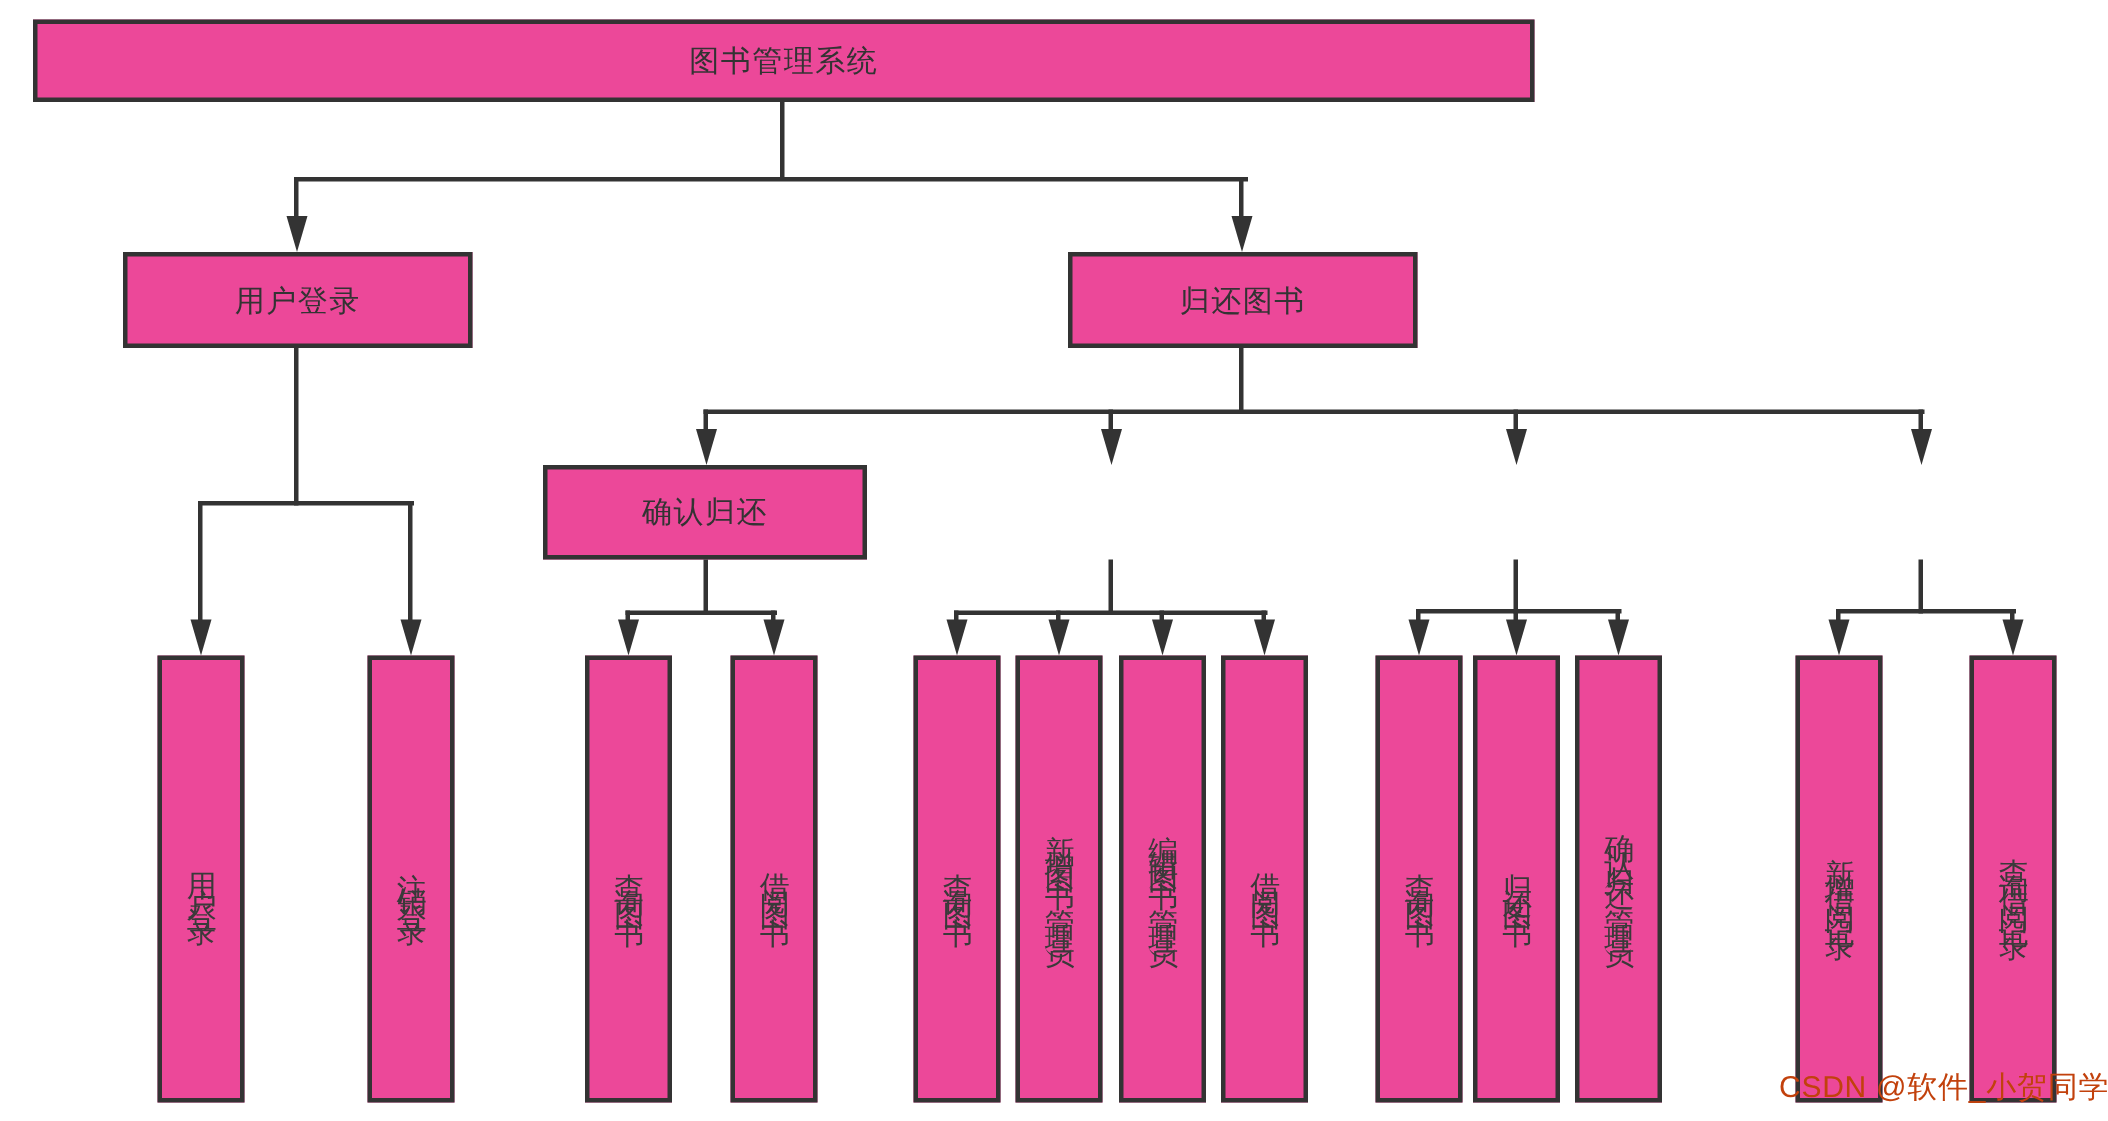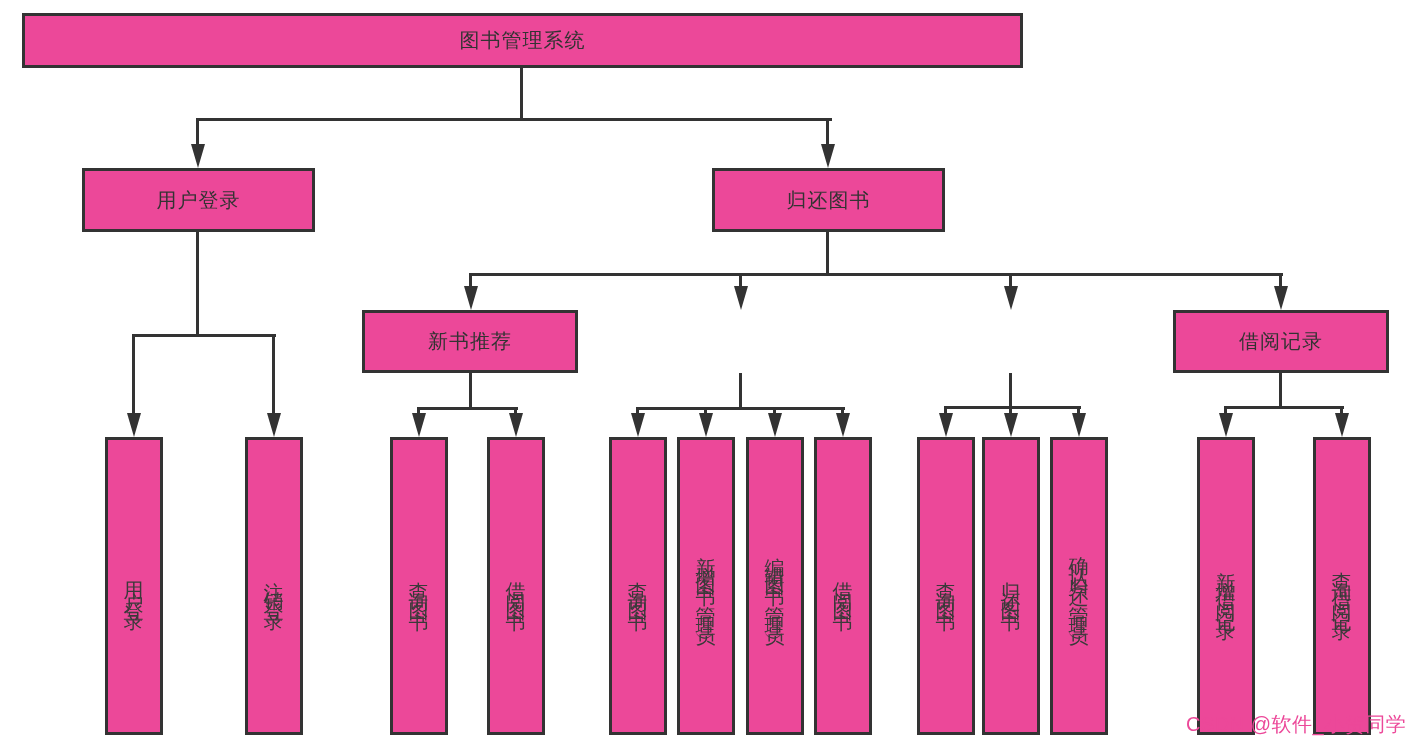--- a/index.html
+++ b/index.html
@@ -22,44 +22,41 @@
   .vline,.hline{position:absolute;background:#333;}
   .vline{width:3px;}
   .hline{height:3px;}
   .arrow{
     position:absolute;width:0;height:0;
     border-left:7px solid transparent;border-right:7px solid transparent;
     border-top:24px solid #333;
   }
   .watermark{
     position:absolute;left:1186px;top:711px;
-    color:#ec4899;font-size:20px;letter-spacing:0.5px;white-space:nowrap;
+    color:#c2410c;font-size:20px;letter-spacing:0.5px;white-space:nowrap;
   }
 </style>
 </head>
 <body>
 
 <div id="stage">
 
   <div class="box root">
     <span>图书管理系统</span>
   </div>
 
   <div class="box l2" style="left:82px">
     <span>用户登录</span>
   </div>
   <div class="box l2" style="left:712px">
     <span>归还图书</span>
   </div>
 
   <div class="box l3" style="left:362px">
-    <span>新书推荐</span>
-  </div>
-  <div class="box l3" style="left:1173px">
-    <span>借阅记录</span>
+    <span>确认归还</span>
   </div>
 
   <div class="box leaf" style="left:105px">
     <span class="vtext">用户登录</span>
   </div>
   <div class="box leaf" style="left:245px">
     <span class="vtext">注销登录</span>
   </div>
   <div class="box leaf" style="left:390px">
     <span class="vtext">查询图书</span>

